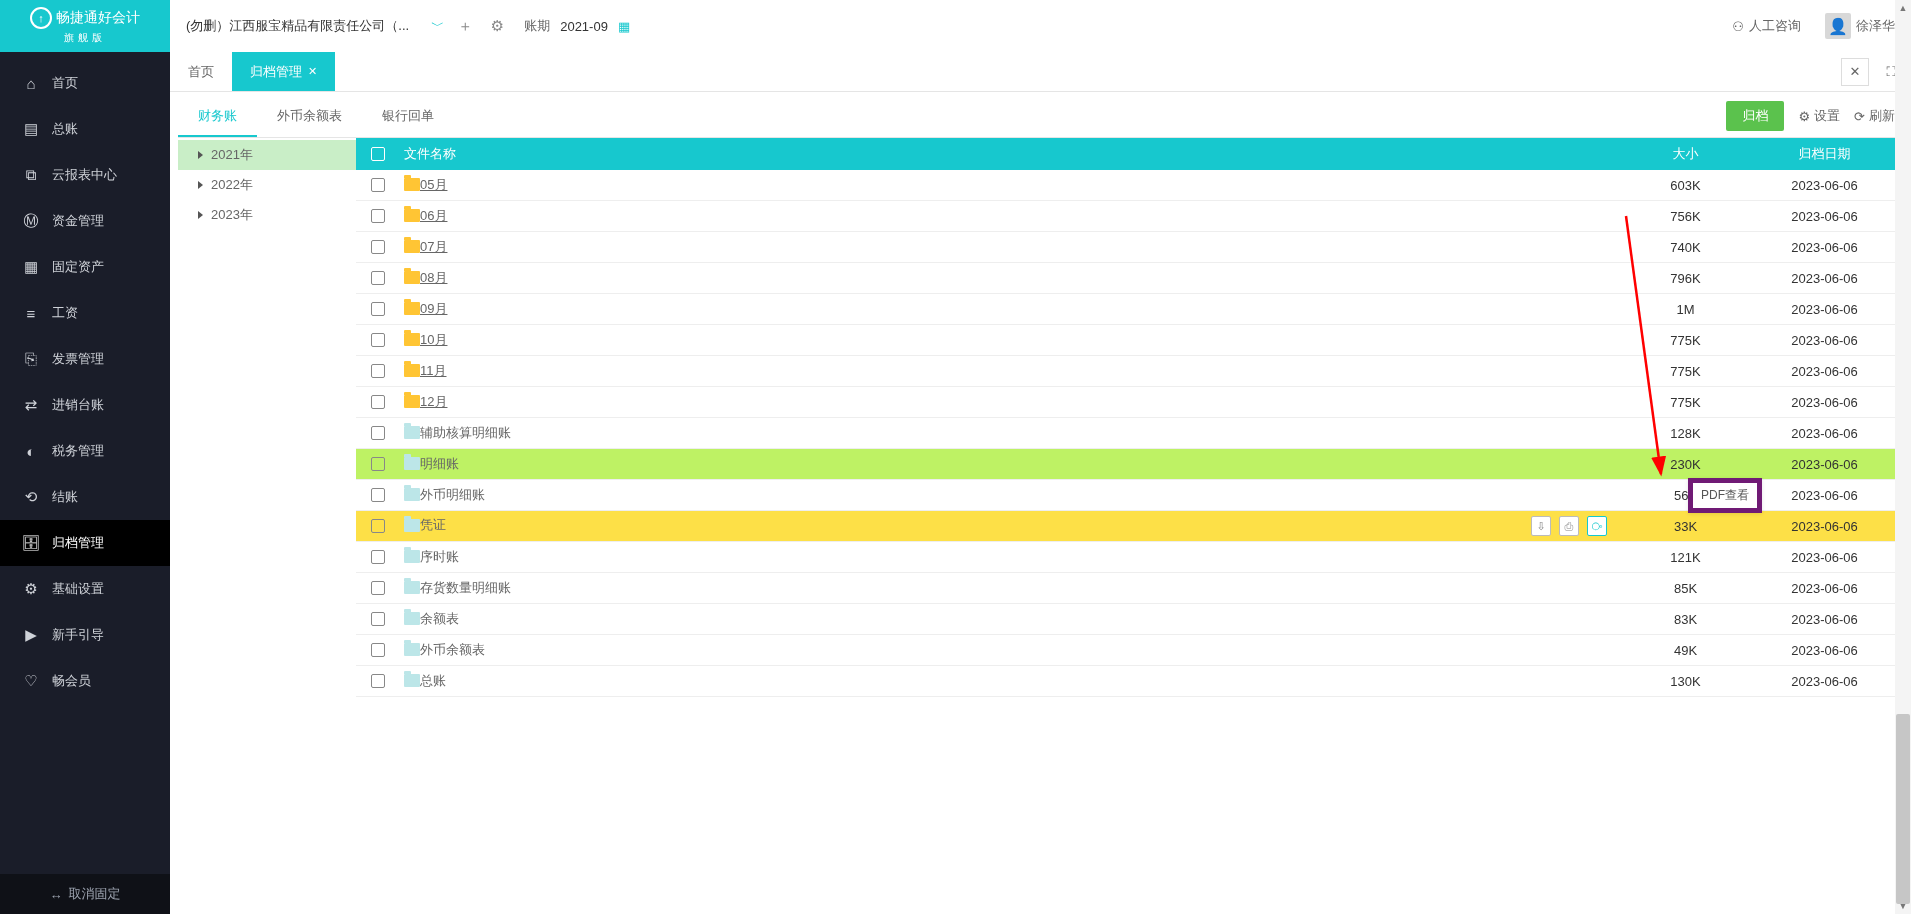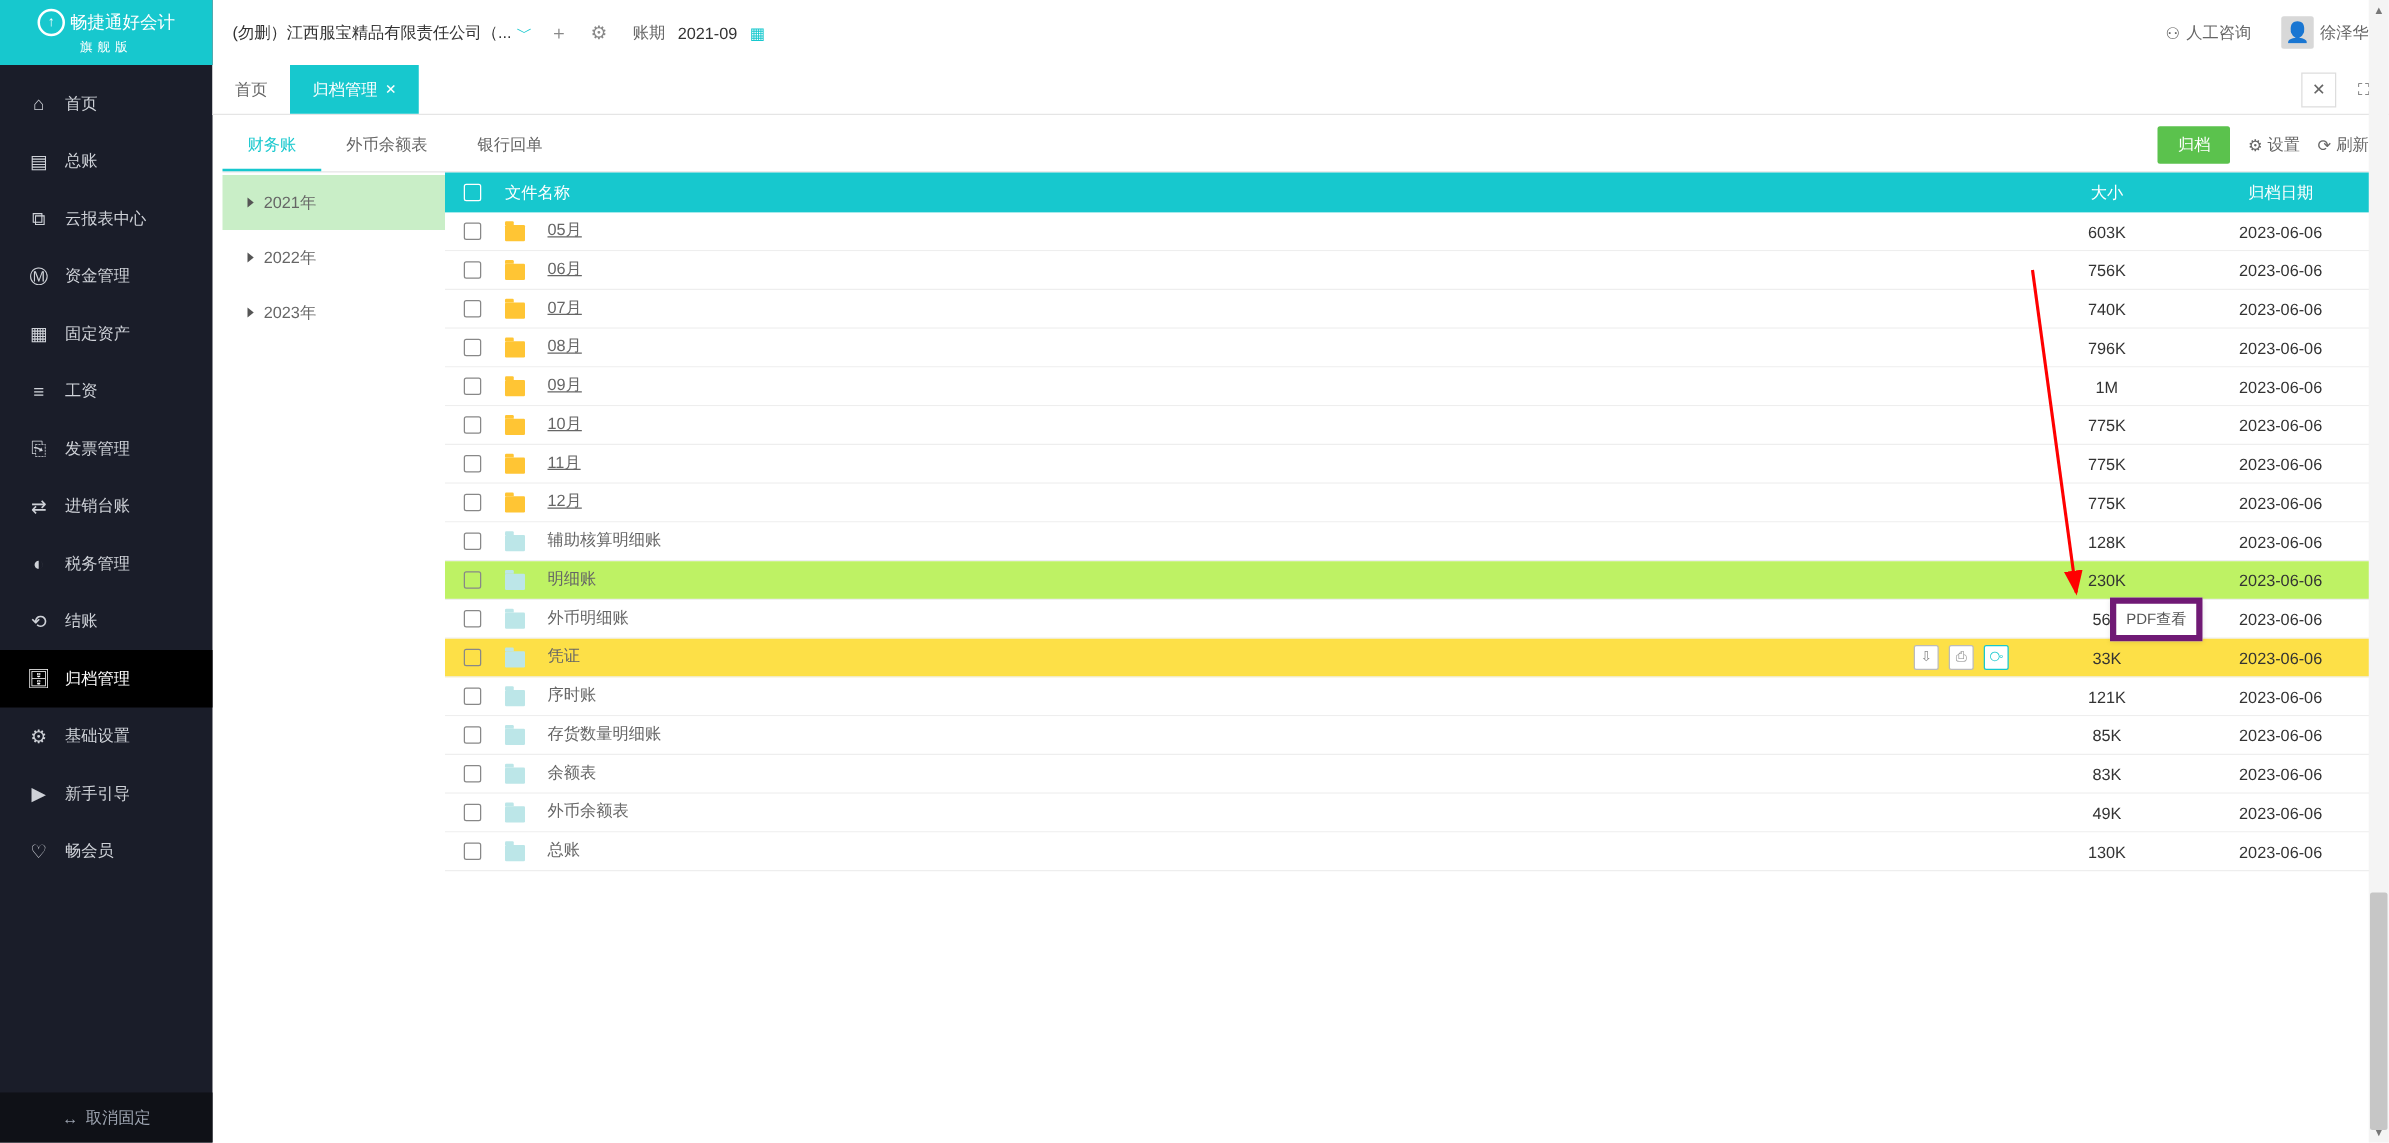--- a/index.html
+++ b/index.html
@@ -16,21 +16,21 @@
 .logo-sub{font-size:10px;letter-spacing:4px;margin-top:2px}
 .nav{flex:1;padding-top:8px}
 .nav-item{height:46px;display:flex;align-items:center;gap:12px;padding:0 22px;color:#cfd2d8;cursor:pointer}
 .nav-item.active{background:#000;color:#fff}
 .nav-icon{width:18px;height:18px;display:flex;align-items:center;justify-content:center;font-size:15px}
 .sidebar-foot{height:40px;background:#0f1117;display:flex;align-items:center;justify-content:center;gap:6px;color:#9ca3af;cursor:pointer;font-size:13px}
 
 
 .main{flex:1;display:flex;flex-direction:column;min-width:0}
 .topbar{height:52px;display:flex;align-items:center;padding:0 16px;gap:10px;border-bottom:0}
-.company{display:flex;align-items:center;gap:4px;color:#333;cursor:pointer}
+.company{display:flex;align-items:center;gap:22px;color:#333;cursor:pointer}
 .chev-down{color:#17c8ce}
 .top-icn{width:22px;height:22px;display:flex;align-items:center;justify-content:center;color:#888;cursor:pointer;font-size:15px}
 .period-lbl{color:#666;margin-left:6px}
 .period-val{color:#333}
 .cal-icn{color:#17c8ce;cursor:pointer}
 .top-spacer{flex:1}
 .top-link{display:flex;align-items:center;gap:5px;color:#666;cursor:pointer}
 .avatar{width:26px;height:26px;background:#d8d8d8;display:flex;align-items:center;justify-content:center;color:#fff;font-size:16px;border-radius:2px}
 
 
@@ -46,37 +46,37 @@
 .content{flex:1;padding:0 8px 8px 8px;display:flex;flex-direction:column;min-height:0}
 .subtabs-row{height:46px;display:flex;align-items:flex-end;border-bottom:1px solid #e5e5e5}
 .subtab{padding:10px 20px;color:#666;cursor:pointer;border-bottom:2px solid transparent}
 .subtab.active{color:#17c8ce;border-bottom-color:#17c8ce}
 .subtabs-actions{margin-left:auto;display:flex;align-items:center;gap:14px;padding-bottom:6px;padding-right:8px}
 .pri-btn{background:#5bc24d;color:#fff;border:none;padding:6px 16px;cursor:pointer;border-radius:2px;font-size:13px}
 .txt-btn{display:flex;align-items:center;gap:4px;color:#666;cursor:pointer}
 
 .work{flex:1;display:flex;min-height:0}
 .tree{width:178px;padding-top:2px}
-.tree-item{height:44px;display:flex;align-items:center;gap:8px;padding-left:20px;color:#666;cursor:pointer}
+.tree-item{height:30px;display:flex;align-items:center;gap:8px;padding-left:20px;color:#666;cursor:pointer}
 .tree-item.sel{background:#c9eec7}
 .tree-caret{width:0;height:0;border-left:5px solid #555;border-top:4px solid transparent;border-bottom:4px solid transparent}
 
 .grid-wrap{flex:1;display:flex;flex-direction:column;min-width:0;position:relative}
 .grid-head{display:flex;height:32px;background:#17c8ce;color:#fff;align-items:center}
 .col-chk{width:44px;display:flex;align-items:center;justify-content:center}
 .col-name{flex:1;padding-left:4px}
 .col-size{width:145px;text-align:center}
 .col-date{width:145px;text-align:center;padding-right:12px}
 .ghost-chk{width:14px;height:14px;border:1.5px solid #fff;border-radius:2px;background:transparent}
 .grid-body{flex:1;overflow:auto}
 .row{display:flex;height:31px;align-items:center;border-bottom:1px solid #eee;background:#fff}
 .row.hover{background:#fde047}
 .row.sel{background:#bef264}
 .row .col-chk .ghost-chk{border-color:#888}
-.fldr{display:inline-flex;align-items:flex-end;gap:18px;color:#666}
+.fldr{display:inline-flex;align-items:center;gap:0;color:#666}
 .fldr.link{color:#666;text-decoration:underline;cursor:pointer}
 .fldr-ico{width:16px;height:13px;background:#ffc534;border-radius:1px;position:relative}
 .fldr-ico::before{content:"";position:absolute;top:-3px;left:0;width:7px;height:3px;background:#ffc534;border-radius:1px 1px 0 0}
 .fldr-ico.pale{background:#bce6e8}
 .fldr-ico.pale::before{background:#bce6e8}
 .row-actions{display:flex;gap:8px;margin-right:6px}
 .ra{width:20px;height:20px;border:1px solid #bbb;border-radius:2px;display:flex;align-items:center;justify-content:center;color:#888;font-size:11px;cursor:pointer;background:#fff}
 .ra.on{border-color:#17c8ce;color:#17c8ce}
 
 .tooltip{position:absolute;background:#fff;border:5px solid #701a75;padding:4px 8px;font-size:12px;color:#555;top:340px;left:1332px;box-shadow:0 1px 4px rgba(0,0,0,.1);z-index:5}

